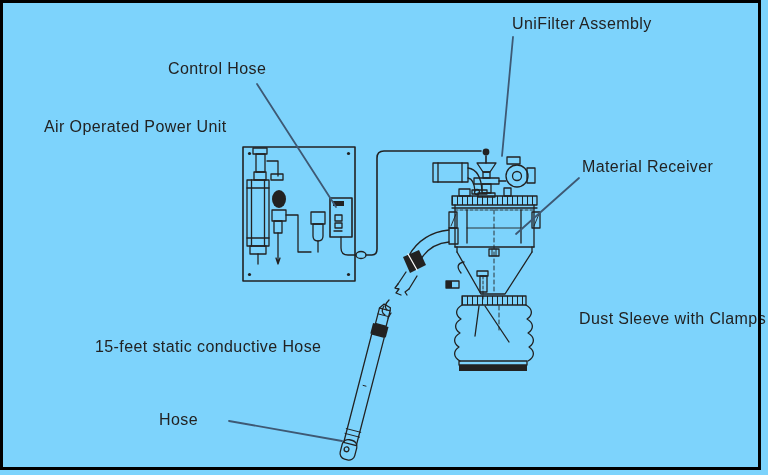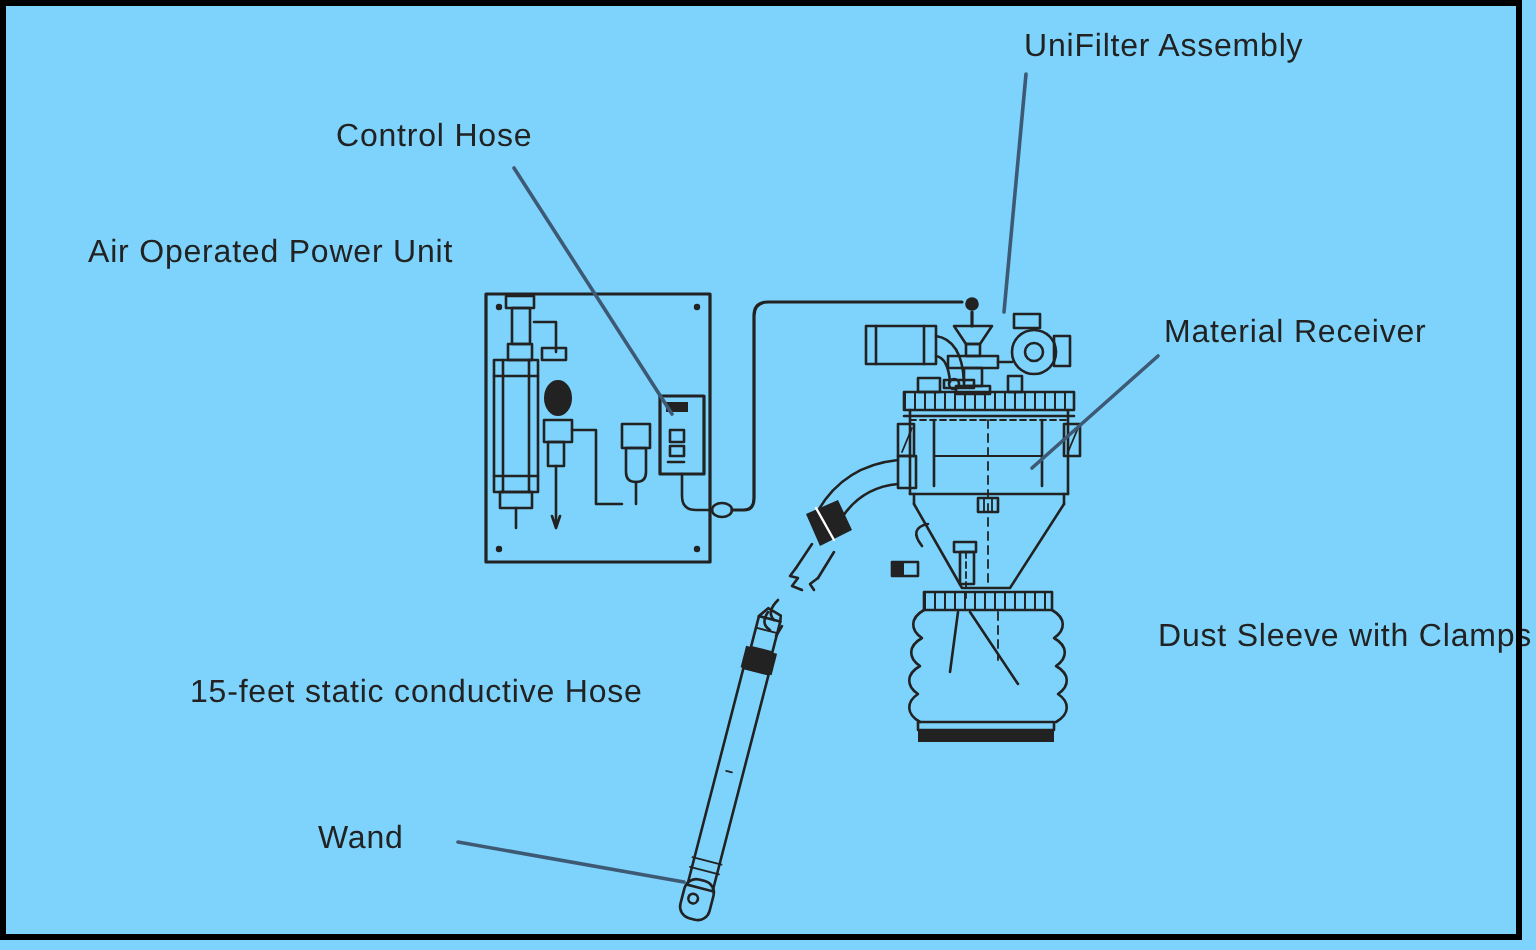--- a/index.html
+++ b/index.html
@@ -181,16 +181,16 @@
       <line x1="229" y1="421" x2="342" y2="441"></line>
     </g>
   </svg>
 
   <div class="label lbl-unifilter">UniFilter Assembly</div>
   <div class="label lbl-control-panel">Control Hose</div>
   <div class="label lbl-power-unit">Air Operated Power Unit</div>
   <div class="label lbl-material-receiver">Material Receiver</div>
   <div class="label lbl-dust-sleeve">Dust Sleeve with Clamps</div>
   <div class="label lbl-hose">15-feet static conductive Hose</div>
-  <div class="label lbl-wand">Wand</div>
+  <div class="label lbl-wand">Hose</div>
 
   <div class="frame"></div>
 </div>
 
 </body></html>

